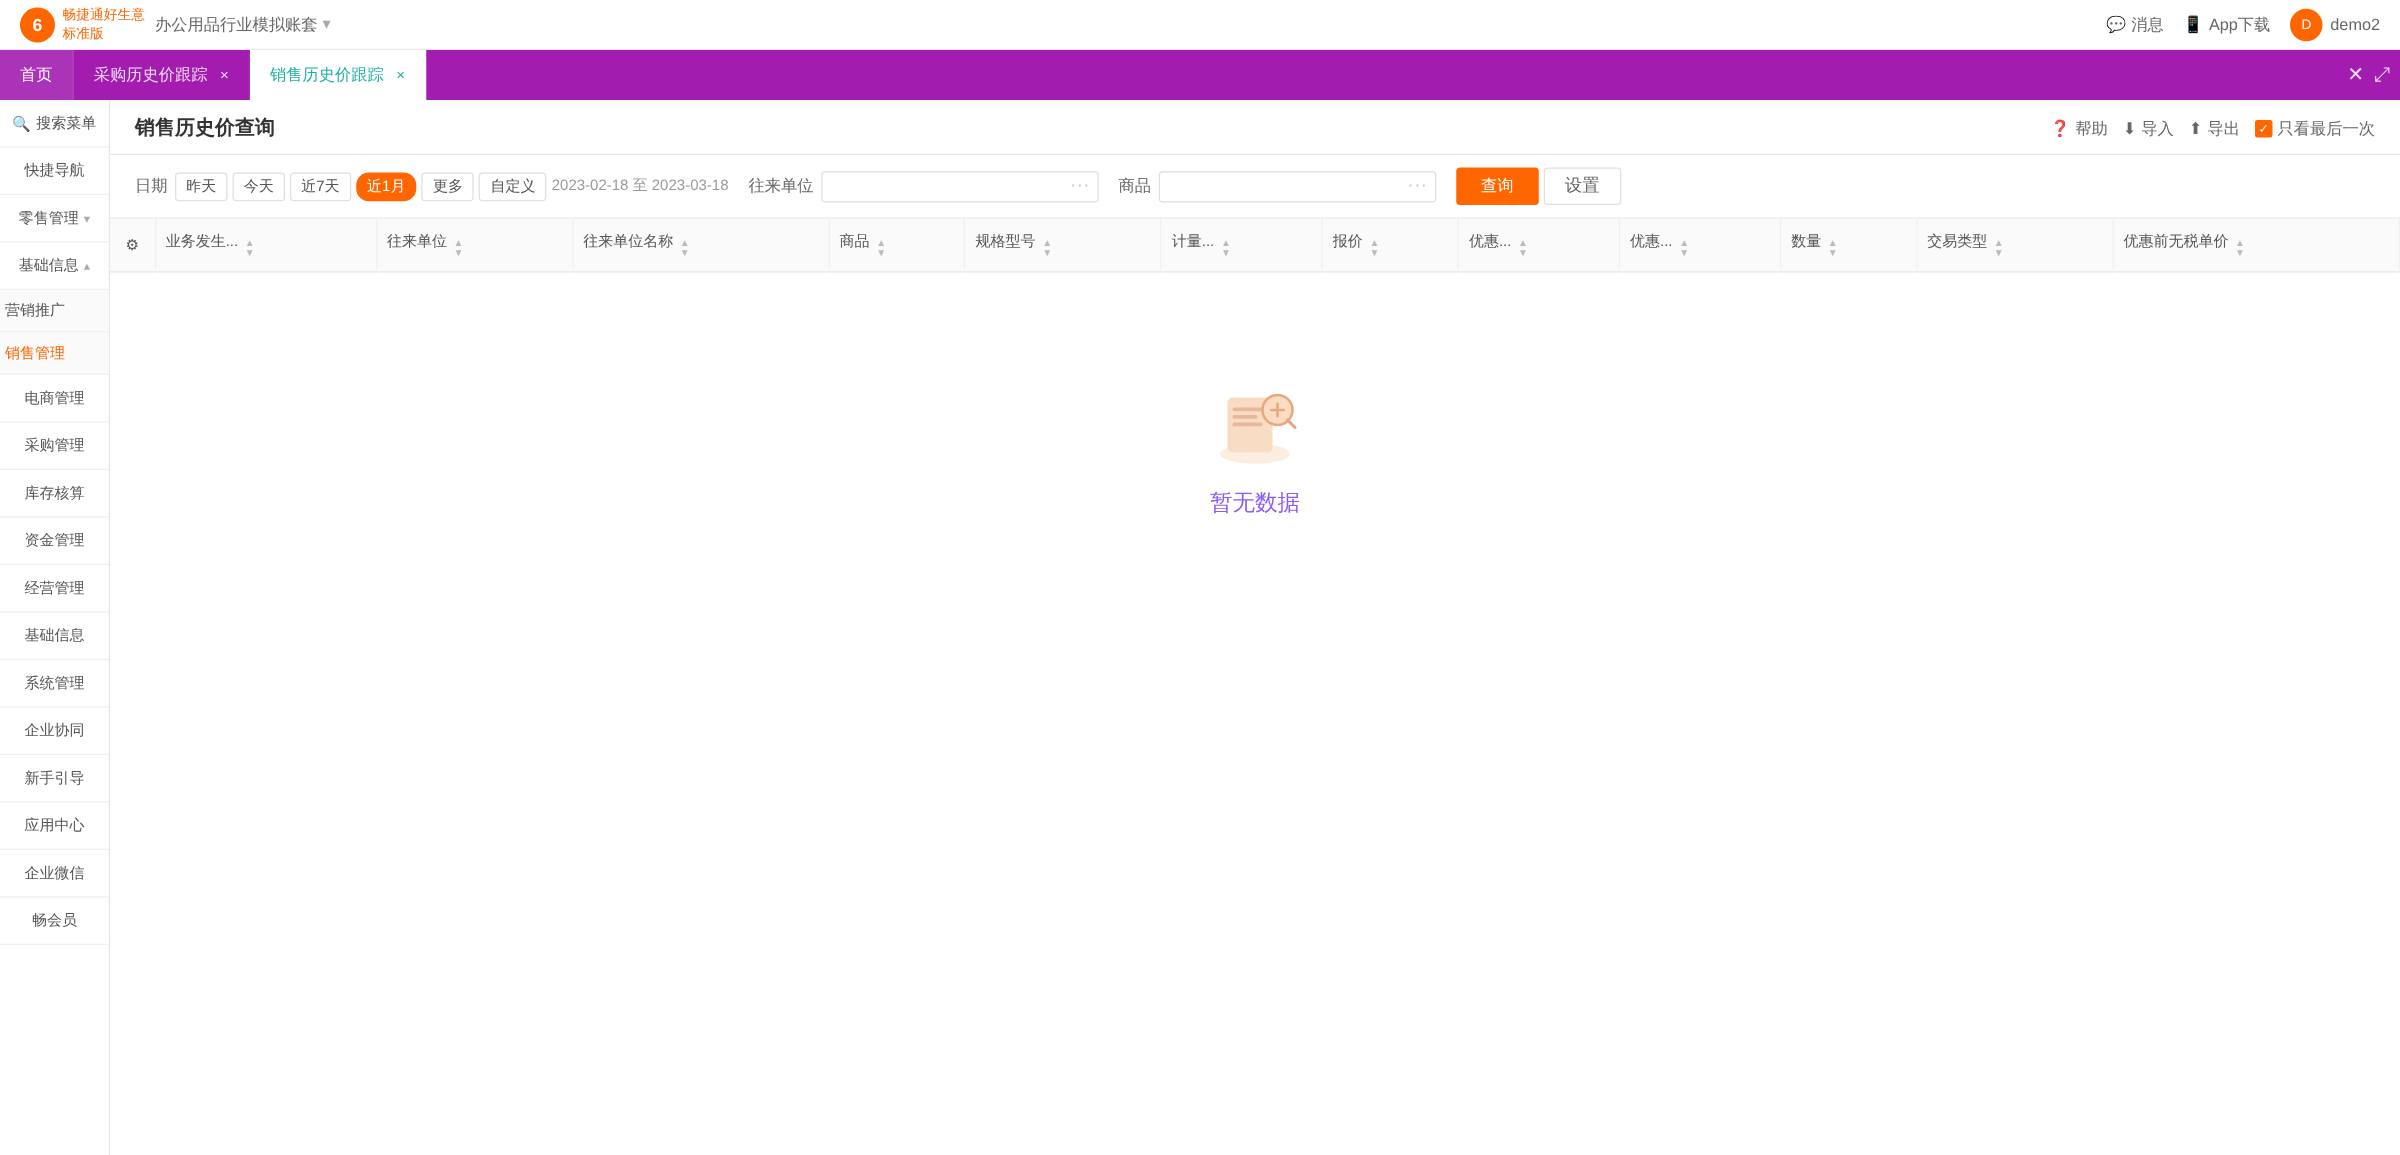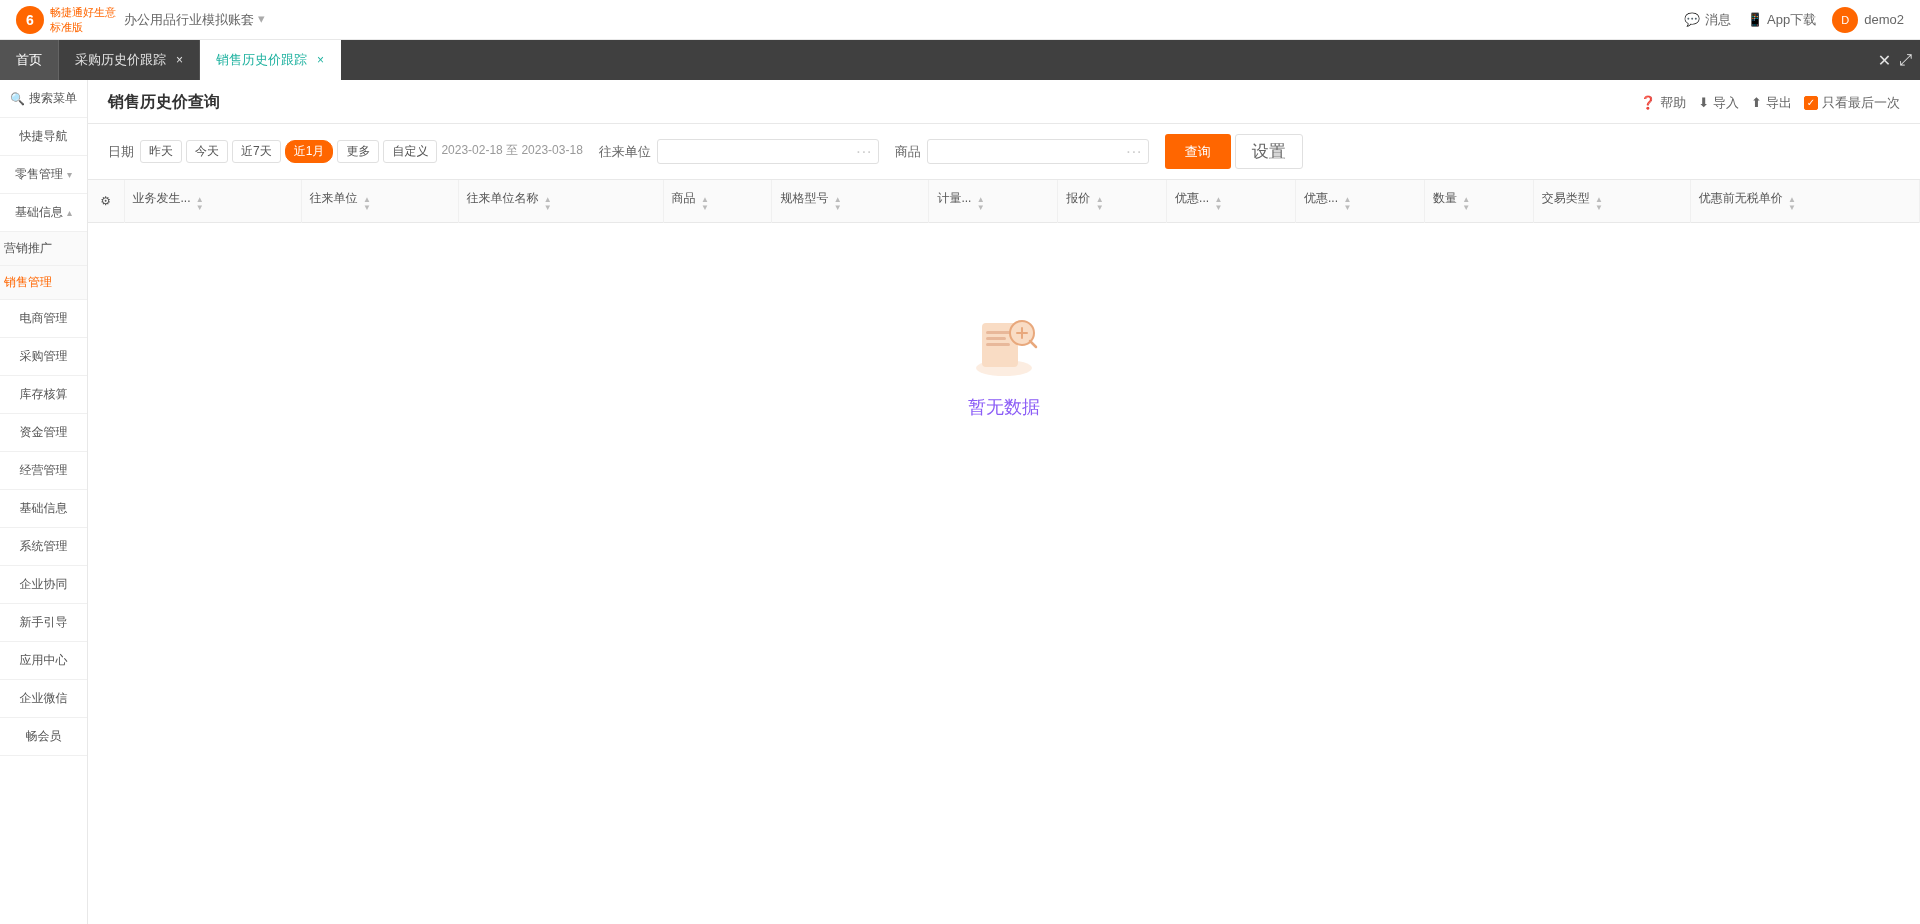--- a/index.html
+++ b/index.html
@@ -21,21 +21,21 @@
     .logo-icon { width: 28px; height: 28px; background: #ff6600; border-radius: 50%; display: flex; align-items: center; justify-content: center; color: #fff; font-size: 14px; font-weight: bold; }
     .logo-text { font-size: 11px; color: #ff6600; line-height: 1.3; }
     .top-bar-title { color: #666; font-size: 13px; display: flex; gap: 4px; }
     .top-bar-right { display: flex; align-items: center; gap: 16px; color: #666; font-size: 13px; }
     .top-bar-right span { cursor: pointer; display: flex; align-items: center; gap: 4px; }
     .avatar { width: 26px; height: 26px; border-radius: 50%; background: #ff6600; display: flex; align-items: center; justify-content: center; color: #fff; font-size: 11px; }
 
     
     .tab-bar {
       height: 40px;
-      background: #404040;
+      background: #a21caf;
       display: flex;
       align-items: center;
       padding: 0 0;
       flex-shrink: 0;
       position: relative;
     }
     .tab-item {
       height: 40px;
       display: flex;
       align-items: center;
@@ -195,21 +195,21 @@
       cursor: pointer;
       font-size: 13px;
     }
     .settings-btn {
       background: #fff;
       color: #666;
       border: 1px solid #e0e0e0;
       border-radius: 3px;
       padding: 5px 16px;
       cursor: pointer;
-      font-size: 17px;
+      font-size: 14px;
     }
     .btn-column { display: flex; flex-direction: row; gap: 4px; }
 
     
     .table-container {
       flex: 1;
       background: #fff;
       margin: 0;
       overflow: auto;
     }

